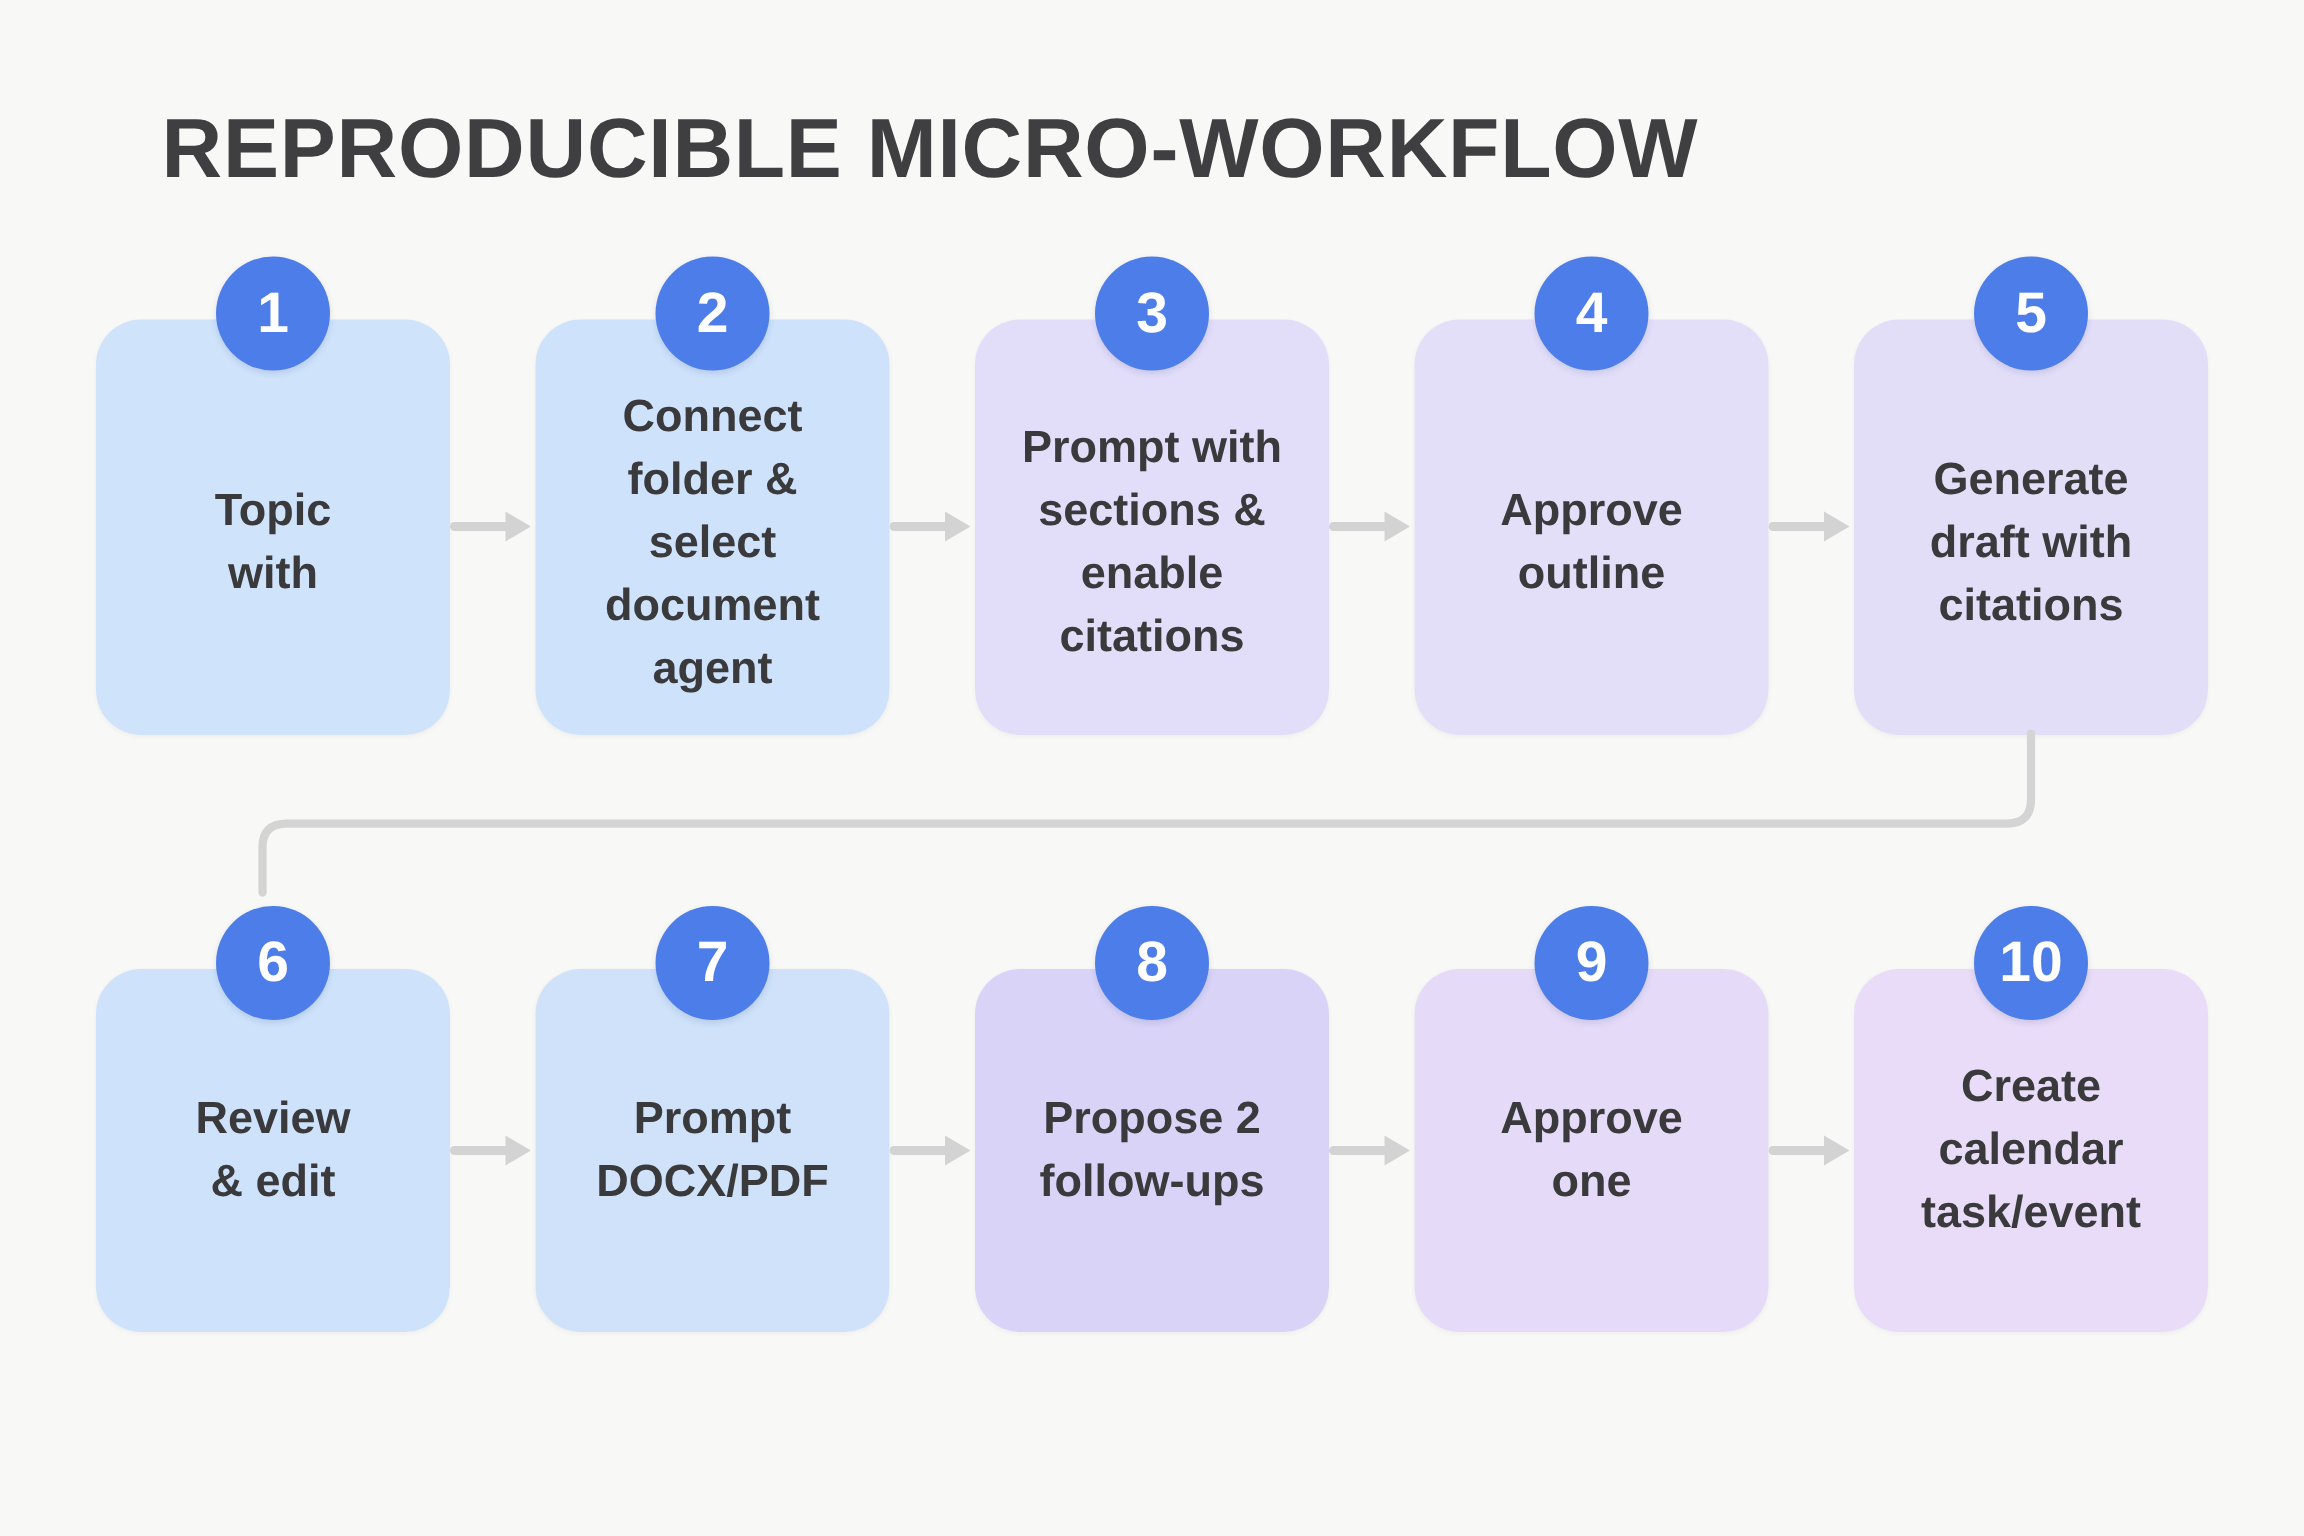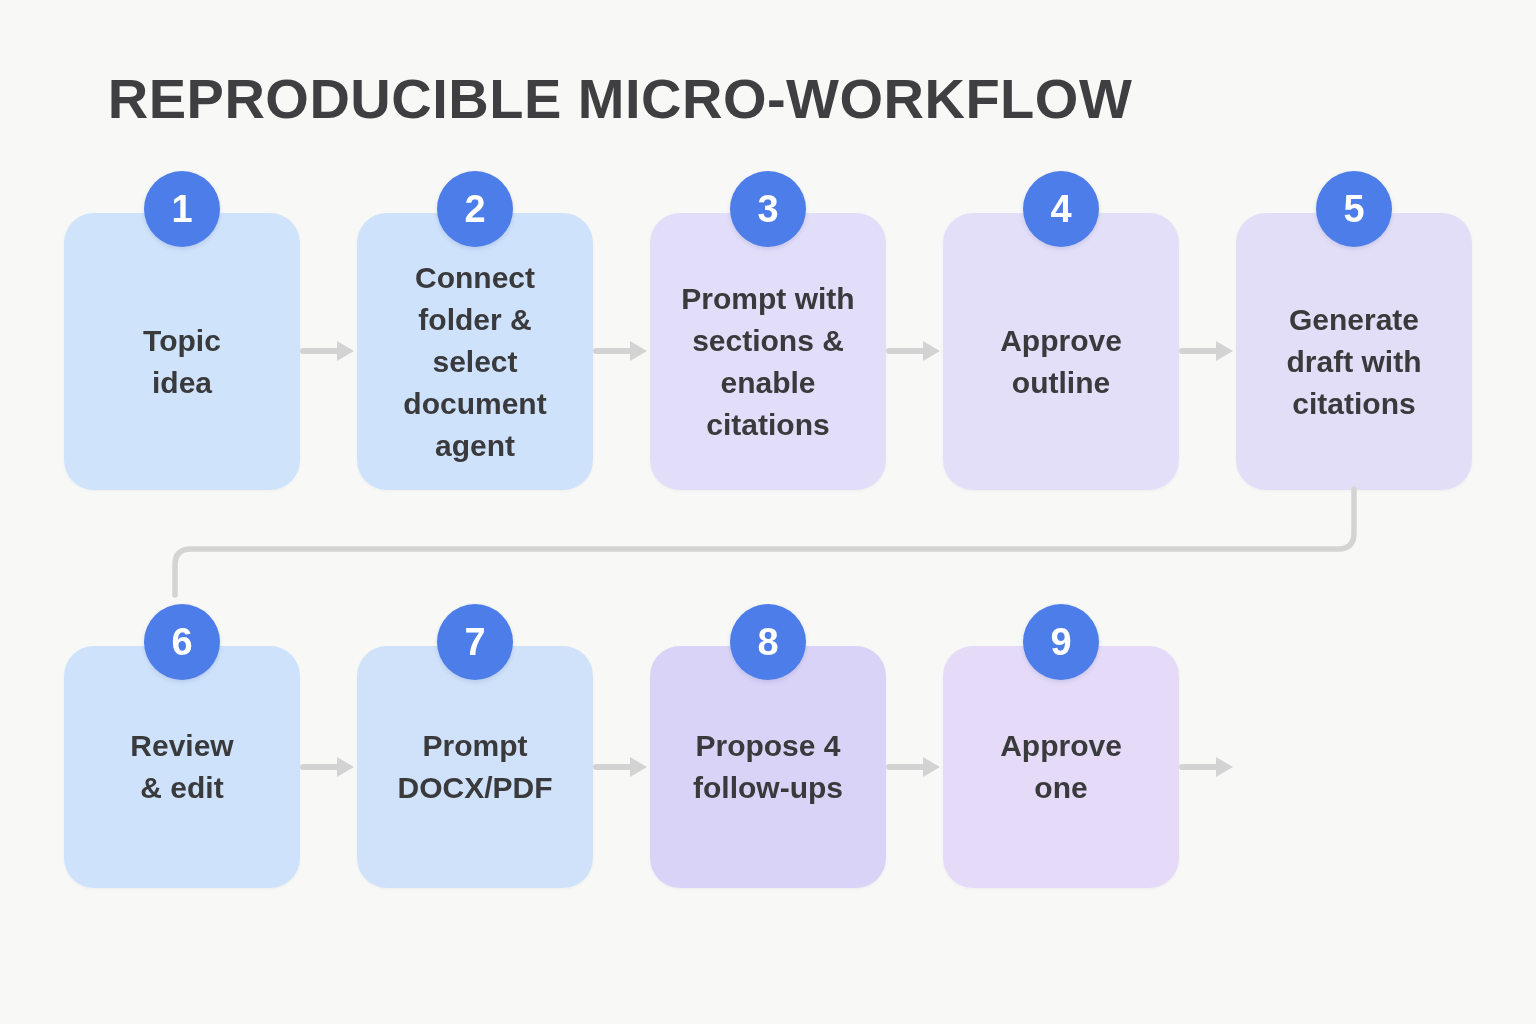--- a/index.html
+++ b/index.html
@@ -110,21 +110,21 @@
 </head>
 <body>
 
 <div class="canvas">
 
   <h1 class="title">REPRODUCIBLE MICRO-WORKFLOW</h1>
 
   <div class="step-card row1 c0" style="background: linear-gradient(155deg, rgb(207, 227, 251), rgb(207, 227, 251));">
     <div class="badge">1</div>
     <div class="step-label">Topic
-idea</div>
+with</div>
   </div>
   <div class="step-card row1 c1" style="background: linear-gradient(155deg, rgb(206, 226, 251), rgb(206, 226, 251));">
     <div class="badge">2</div>
     <div class="step-label">Connect
 folder &amp;
 select
 document
 agent</div>
   </div>
   <div class="step-card row1 c2" style="background: linear-gradient(155deg, rgb(226, 221, 249), rgb(226, 221, 249));">
@@ -151,28 +151,34 @@
     <div class="step-label">Review
 &amp; edit</div>
   </div>
   <div class="step-card row2 c1" style="background: linear-gradient(155deg, rgb(207, 226, 250), rgb(207, 226, 250));">
     <div class="badge">7</div>
     <div class="step-label">Prompt
 DOCX/PDF</div>
   </div>
   <div class="step-card row2 c2" style="background: linear-gradient(155deg, rgb(217, 211, 247), rgb(217, 211, 247));">
     <div class="badge">8</div>
-    <div class="step-label">Propose 4
+    <div class="step-label">Propose 2
 follow-ups</div>
   </div>
   <div class="step-card row2 c3" style="background: linear-gradient(155deg, rgb(229, 219, 248), rgb(229, 219, 248));">
     <div class="badge">9</div>
     <div class="step-label">Approve
 one</div>
   </div>
+  <div class="step-card row2 c4" style="background: linear-gradient(155deg, rgb(232, 220, 248), rgb(232, 220, 248));">
+    <div class="badge">10</div>
+    <div class="step-label">Create
+calendar
+task/event</div>
+  </div>
 
   <svg class="arrow r1 a0" viewBox="0 0 56 26">
     <path class="arrow-line" d="M3 13 H40"></path>
       <polygon class="arrow-head" points="37,3 54,13 37,23"></polygon>
   </svg>
   <svg class="arrow r1 a1" viewBox="0 0 56 26">
     <path class="arrow-line" d="M3 13 H40"></path>
       <polygon class="arrow-head" points="37,3 54,13 37,23"></polygon>
   </svg>
   <svg class="arrow r1 a2" viewBox="0 0 56 26">

